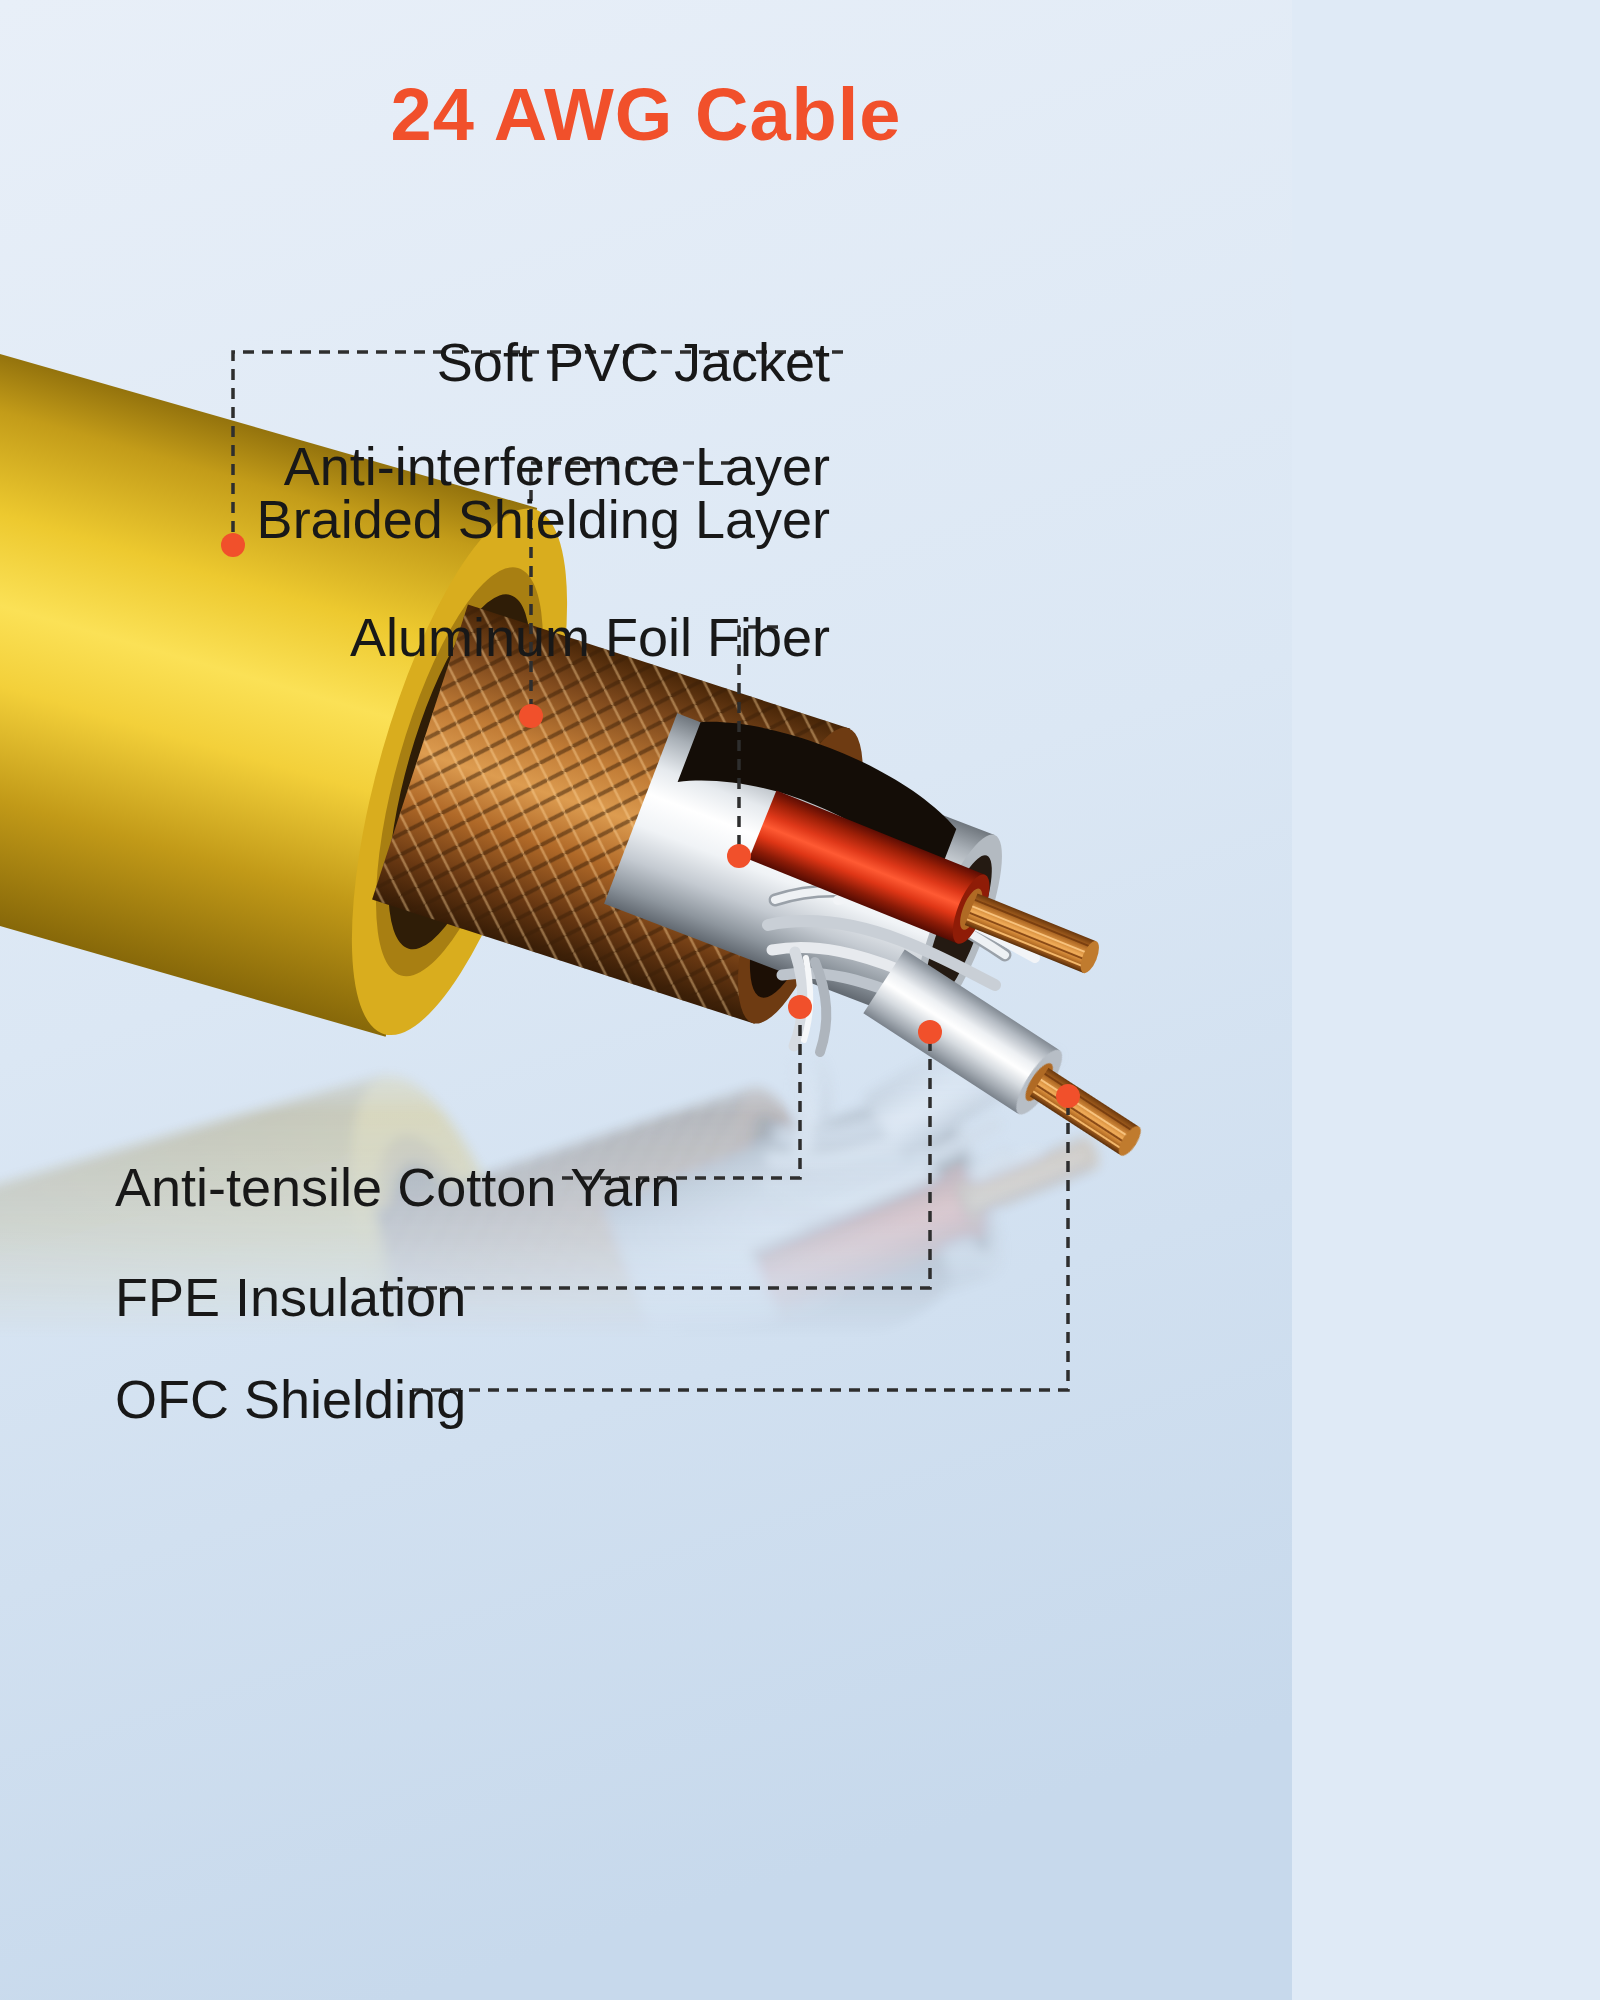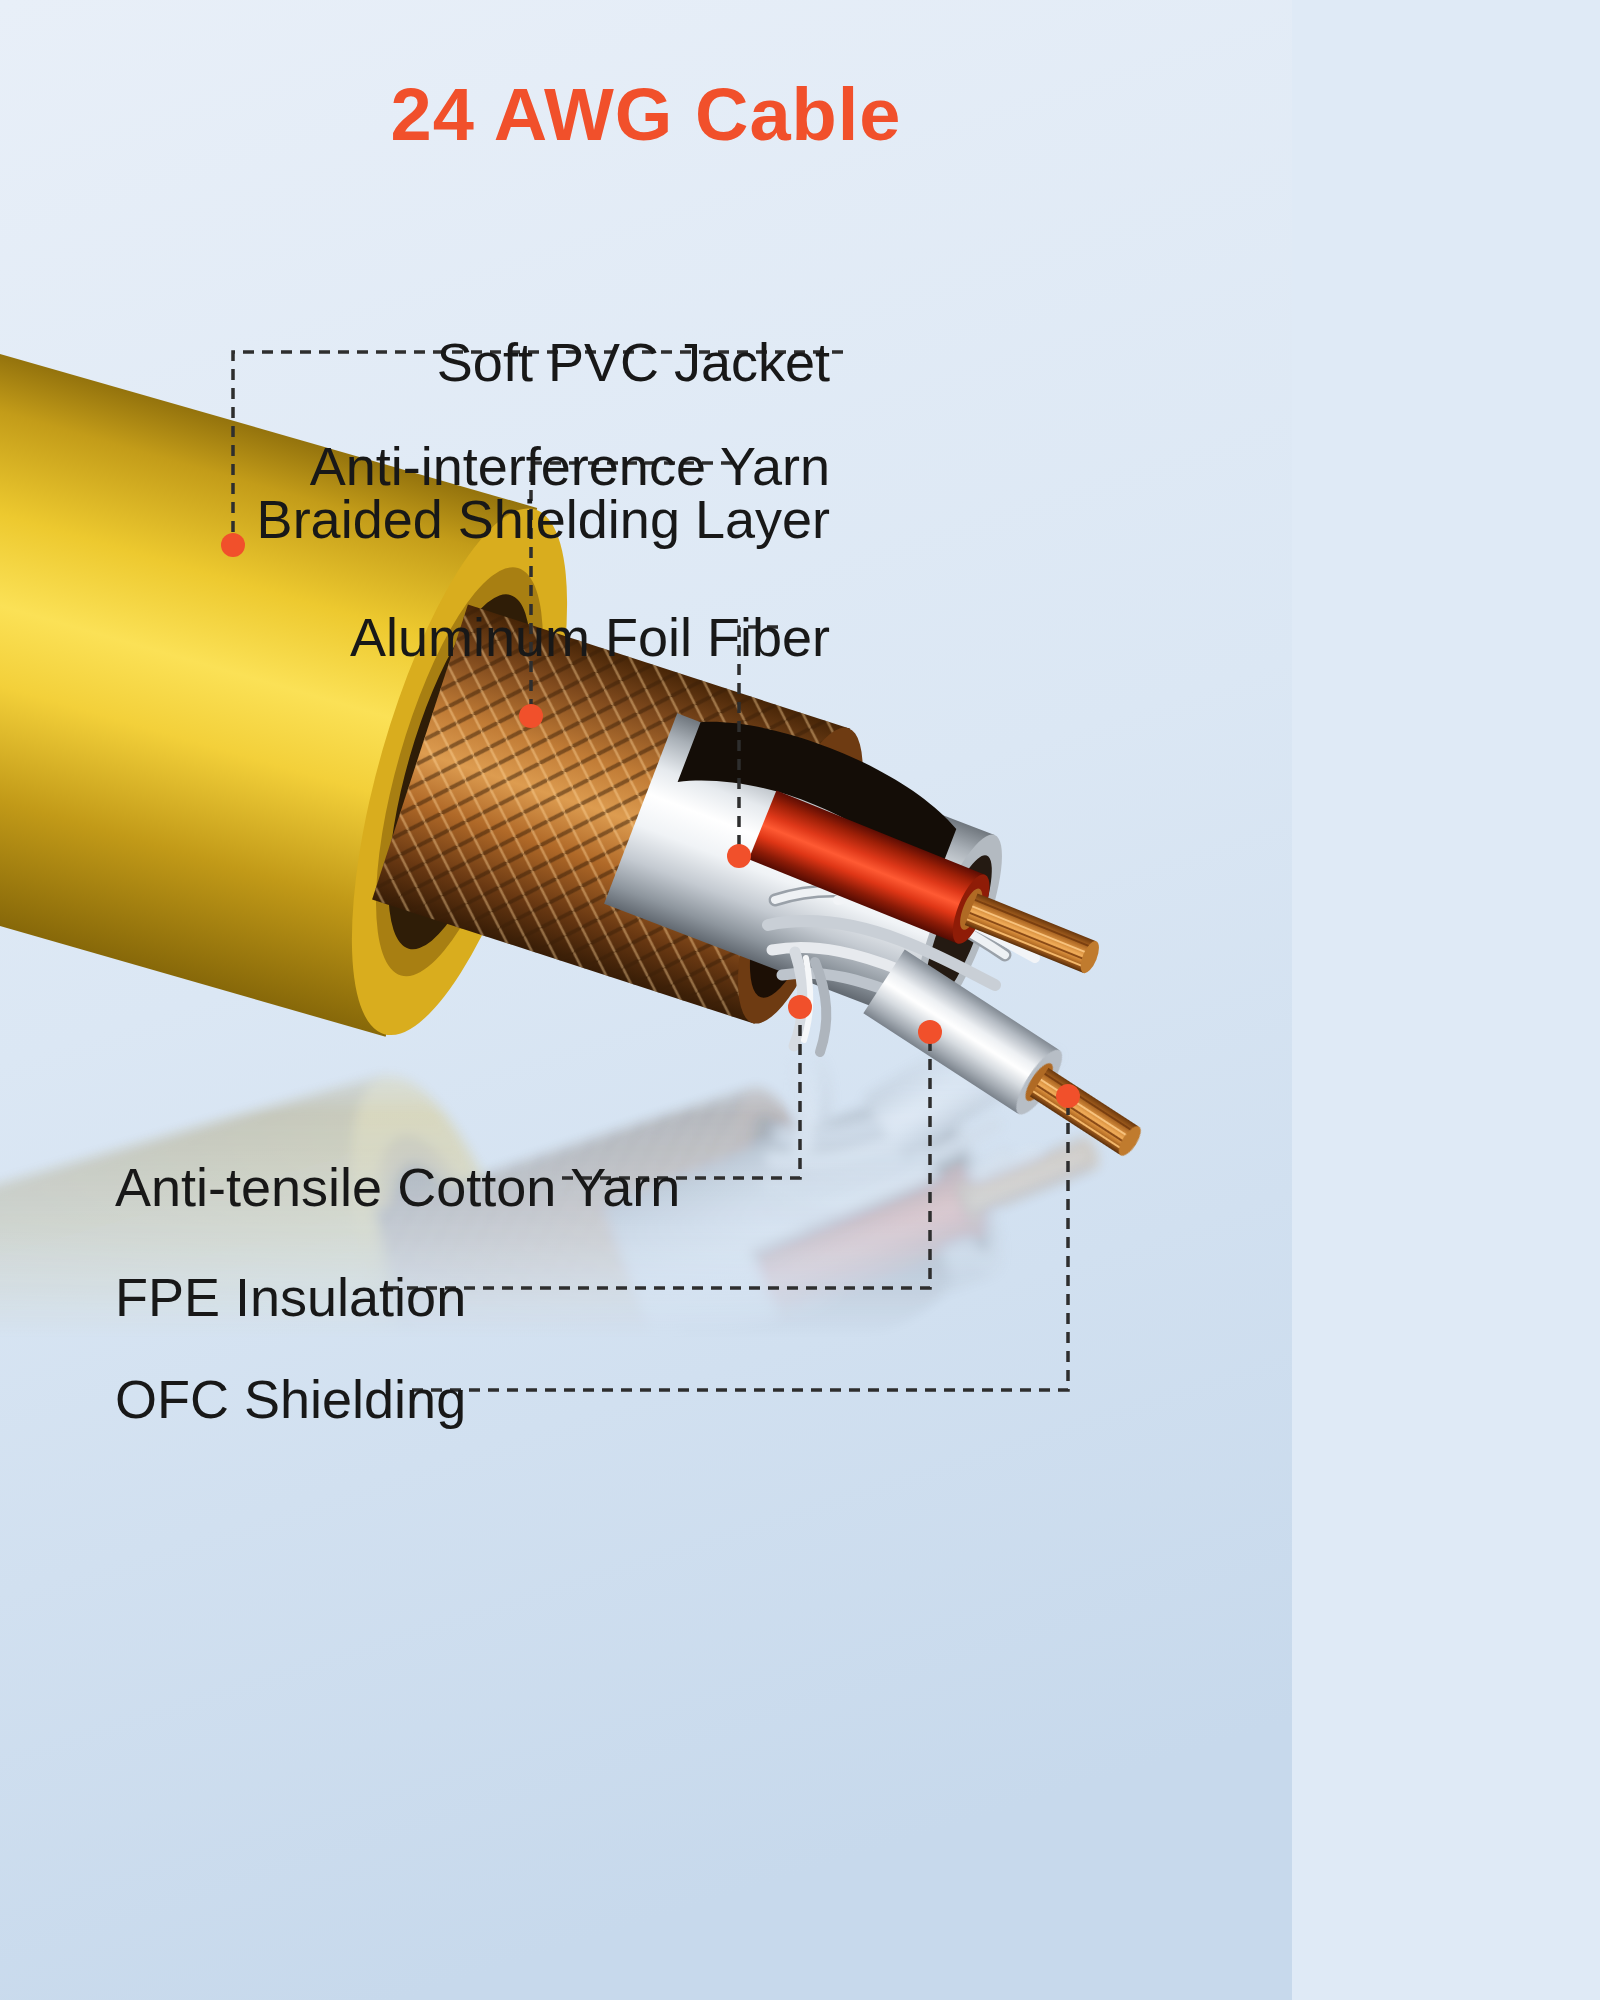--- a/index.html
+++ b/index.html
@@ -190,21 +190,21 @@
       <circle cx="930" cy="1032" r="12"></circle>
       <circle cx="1068" cy="1096" r="12"></circle>
     </g>
   </svg>
 
   <div class="title">24 AWG Cable</div>
 
   <div class="callout callout-right" style="top:331px">Soft PVC Jacket</div>
 
   <div class="callout callout-right" id="label-fiber" style="top:440px">
-    <span>Anti-interference Yarn</span>
+    <span>Anti-interference Layer</span>
     <span class="line2">Braided Shielding Layer</span>
   </div>
 
   <div class="callout callout-right" style="top:606px">Aluminum Foil Fiber</div>
 
   <div class="callout callout-left" style="top:1156px">Anti-tensile Cotton Yarn</div>
 
   <div class="callout callout-left" style="top:1266px">FPE Insulation</div>
 
   <div class="callout callout-left" style="top:1368px">OFC Shielding</div>

